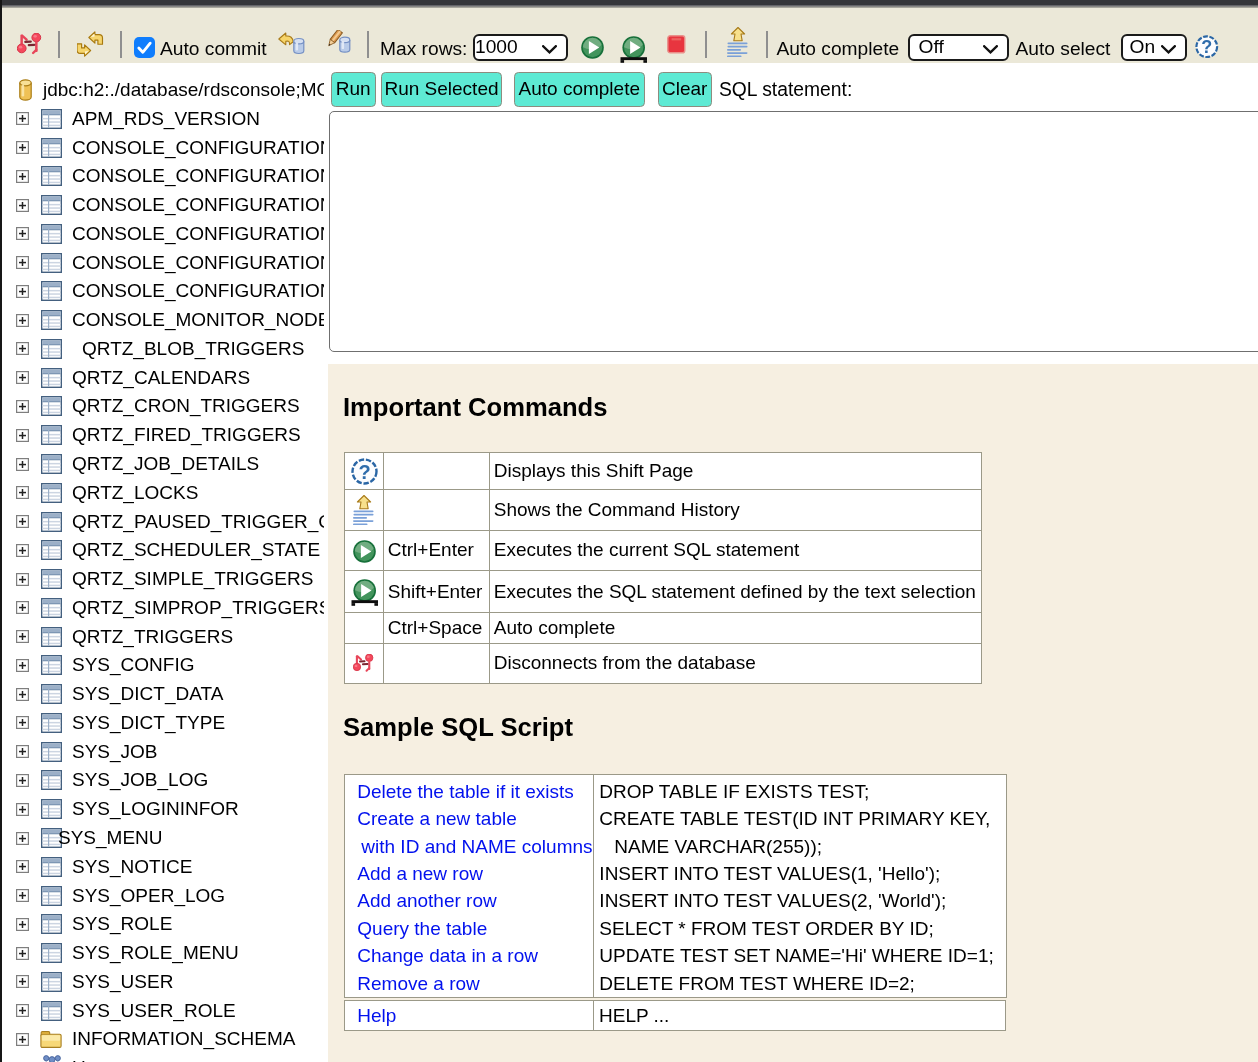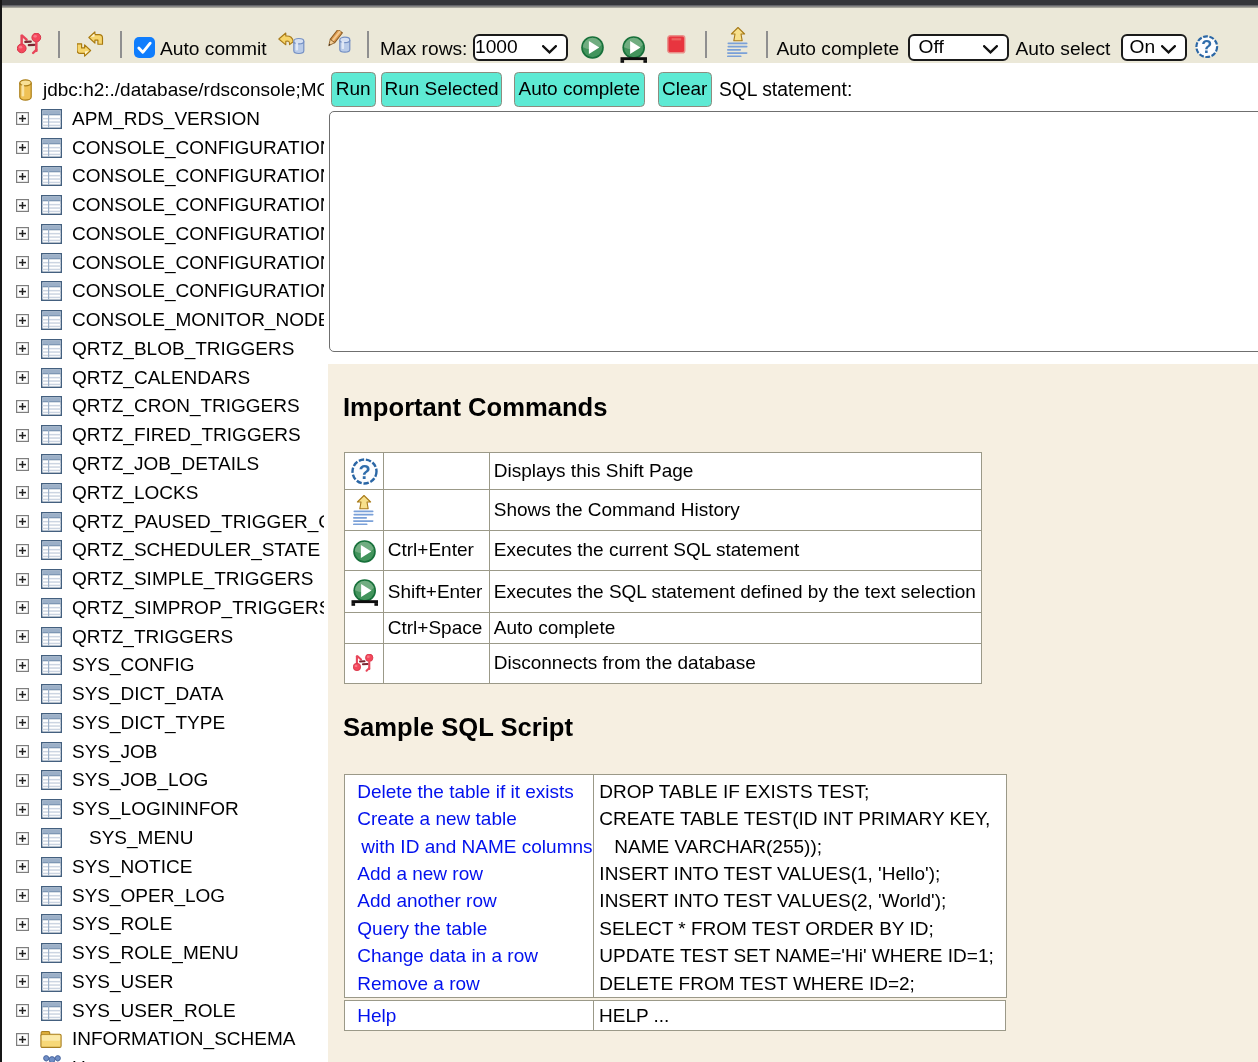--- a/index.html
+++ b/index.html
@@ -299,21 +299,21 @@
         </svg>
 <svg style="position:absolute;left:39px;top:4.4px" width="21" height="20" viewBox="0 0 21 20">
           <rect x="0.7" y="0.7" width="19.6" height="18.6" fill="#fff" stroke="#44607f" stroke-width="1.4"></rect>
 <rect x="1.4" y="1.4" width="18.2" height="3.6" fill="#9cb0c8"></rect>
 <rect x="1.4" y="5.0" width="18.2" height="1.3" fill="#7e97b4"></rect>
 <rect x="1.4" y="8.9" width="18.2" height="1.5" fill="#ccd5e2"></rect>
 <rect x="1.4" y="12.3" width="18.2" height="1.5" fill="#ccd5e2"></rect>
 <rect x="1.4" y="15.7" width="18.2" height="1.5" fill="#ccd5e2"></rect>
 <rect x="7.0" y="1.4" width="1.2" height="17.2" fill="#9cb0c8"></rect>
         </svg>
-<span class="tname" style="left:70px">QRTZ_BLOB_TRIGGERS</span>
+<span class="tname" style="left:80px">QRTZ_BLOB_TRIGGERS</span>
       </div>
 <div class="trow" style="top:300.31px">
 <svg style="position:absolute;left:14px;top:7.9px" width="13" height="13" viewBox="0 0 13 13">
           <rect x="0.6" y="0.6" width="11.8" height="11.8" fill="#fefefe" stroke="#7e7e7e" stroke-width="1.2"></rect>
 <rect x="3" y="5.8" width="7" height="1.5" fill="#222"></rect>
 <rect x="5.75" y="3" width="1.5" height="7" fill="#222"></rect>
         </svg>
 <svg style="position:absolute;left:39px;top:4.4px" width="21" height="20" viewBox="0 0 21 20">
           <rect x="0.7" y="0.7" width="19.6" height="18.6" fill="#fff" stroke="#44607f" stroke-width="1.4"></rect>
 <rect x="1.4" y="1.4" width="18.2" height="3.6" fill="#9cb0c8"></rect>
@@ -588,21 +588,21 @@
         </svg>
 <svg style="position:absolute;left:39px;top:4.4px" width="21" height="20" viewBox="0 0 21 20">
           <rect x="0.7" y="0.7" width="19.6" height="18.6" fill="#fff" stroke="#44607f" stroke-width="1.4"></rect>
 <rect x="1.4" y="1.4" width="18.2" height="3.6" fill="#9cb0c8"></rect>
 <rect x="1.4" y="5.0" width="18.2" height="1.3" fill="#7e97b4"></rect>
 <rect x="1.4" y="8.9" width="18.2" height="1.5" fill="#ccd5e2"></rect>
 <rect x="1.4" y="12.3" width="18.2" height="1.5" fill="#ccd5e2"></rect>
 <rect x="1.4" y="15.7" width="18.2" height="1.5" fill="#ccd5e2"></rect>
 <rect x="7.0" y="1.4" width="1.2" height="17.2" fill="#9cb0c8"></rect>
         </svg>
-<span class="tname" style="left:87px">SYS_MENU</span>
+<span class="tname" style="left:56px">SYS_MENU</span>
       </div>
 <div class="trow" style="top:789.40px">
 <svg style="position:absolute;left:14px;top:7.9px" width="13" height="13" viewBox="0 0 13 13">
           <rect x="0.6" y="0.6" width="11.8" height="11.8" fill="#fefefe" stroke="#7e7e7e" stroke-width="1.2"></rect>
 <rect x="3" y="5.8" width="7" height="1.5" fill="#222"></rect>
 <rect x="5.75" y="3" width="1.5" height="7" fill="#222"></rect>
         </svg>
 <svg style="position:absolute;left:39px;top:4.4px" width="21" height="20" viewBox="0 0 21 20">
           <rect x="0.7" y="0.7" width="19.6" height="18.6" fill="#fff" stroke="#44607f" stroke-width="1.4"></rect>
 <rect x="1.4" y="1.4" width="18.2" height="3.6" fill="#9cb0c8"></rect>

